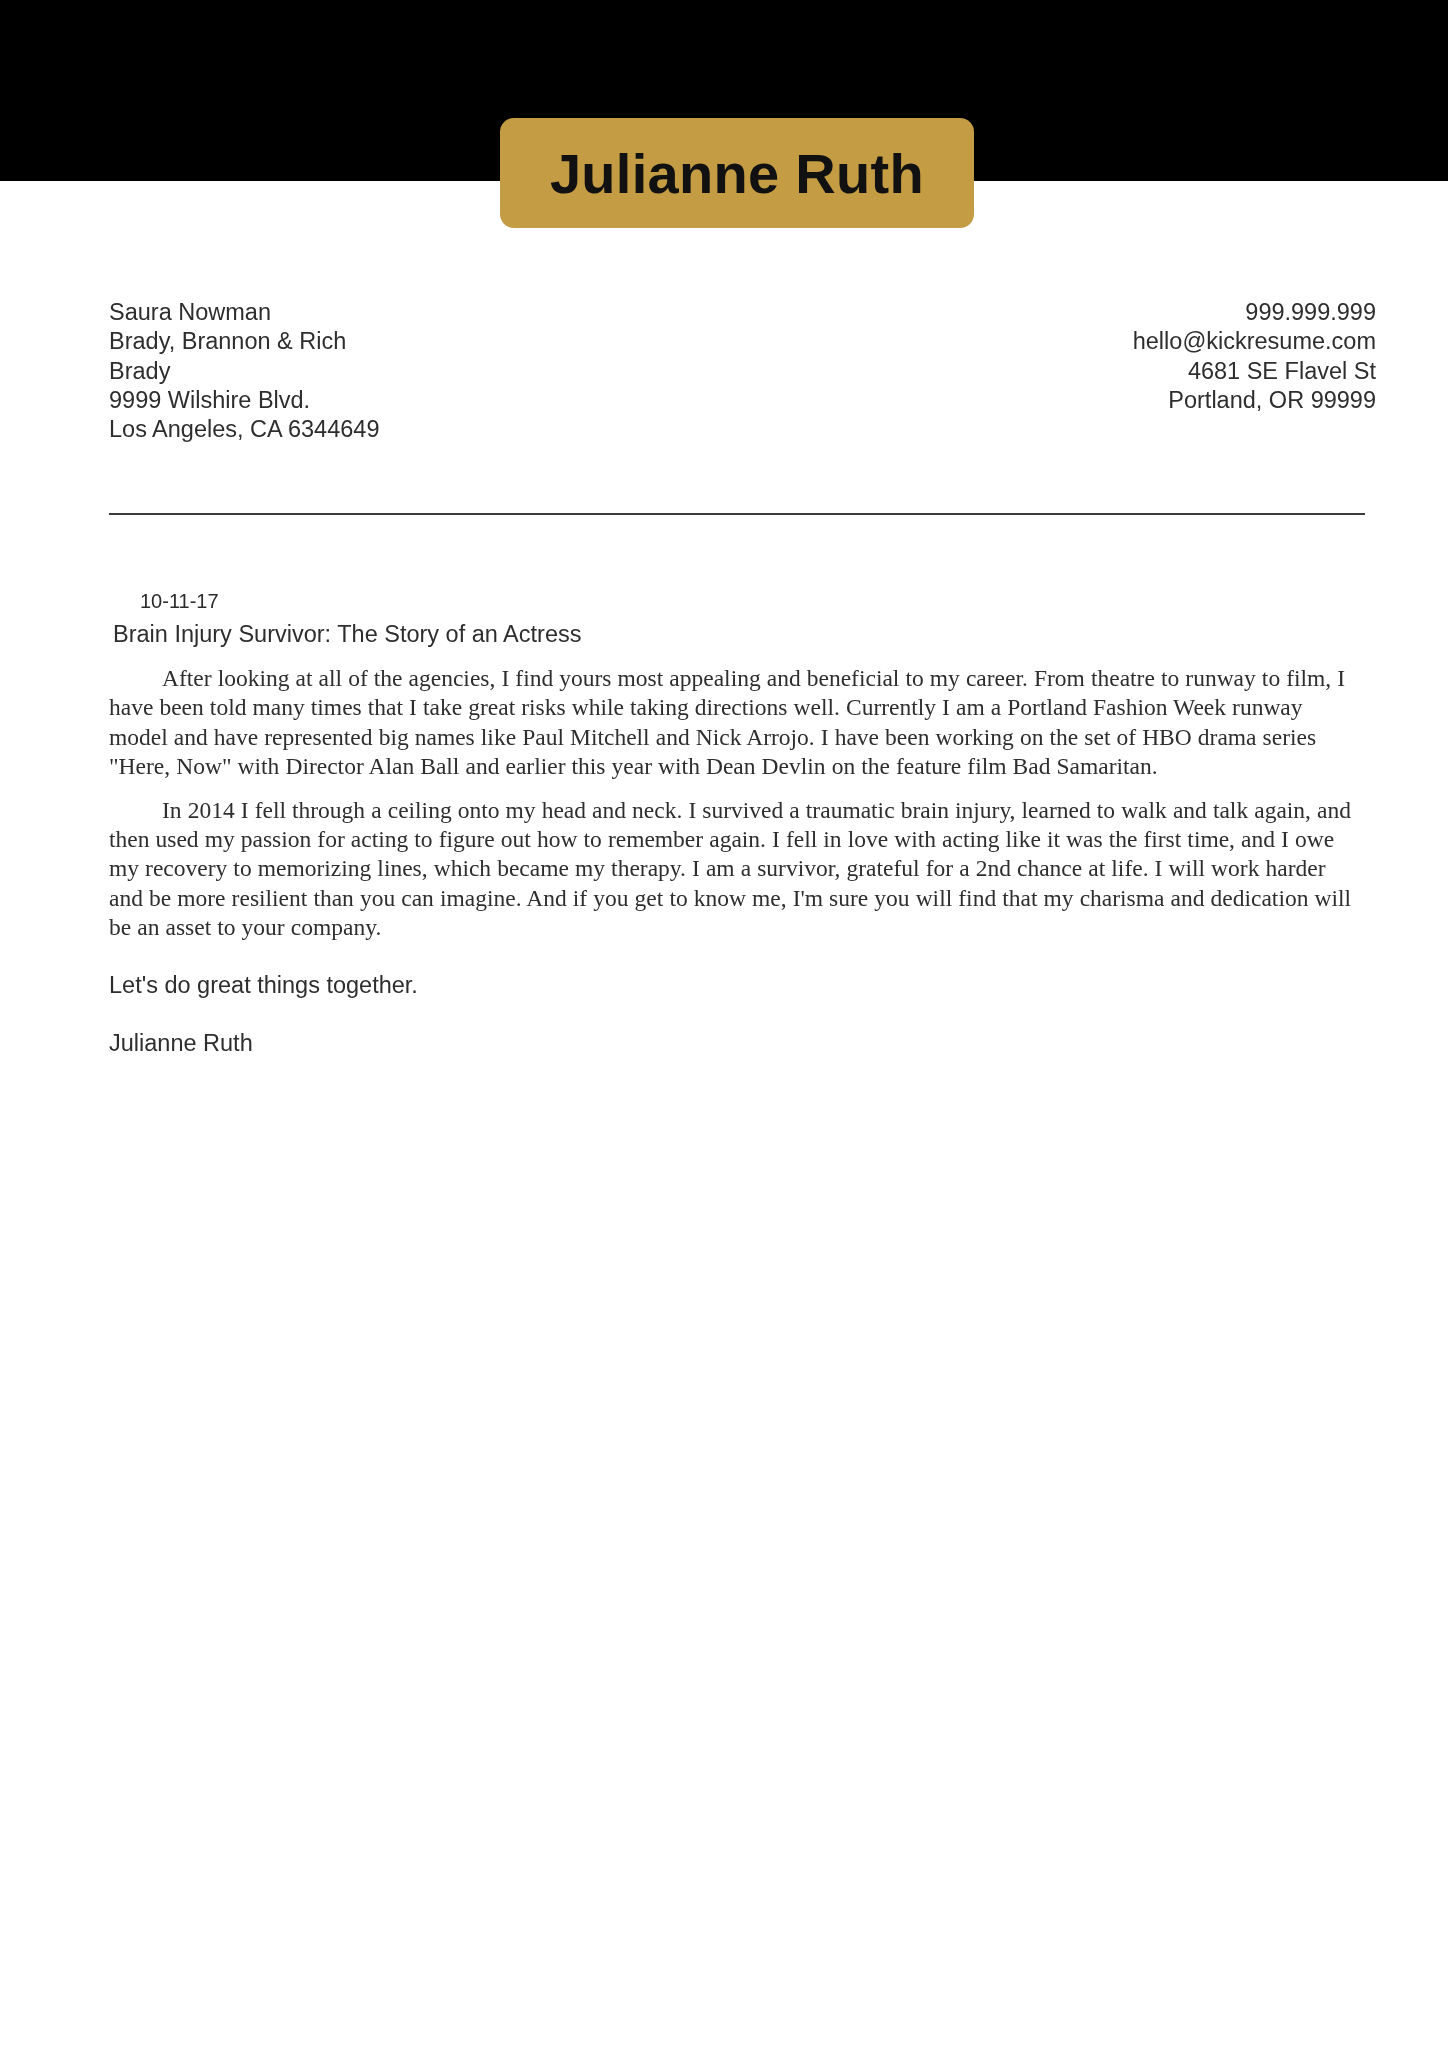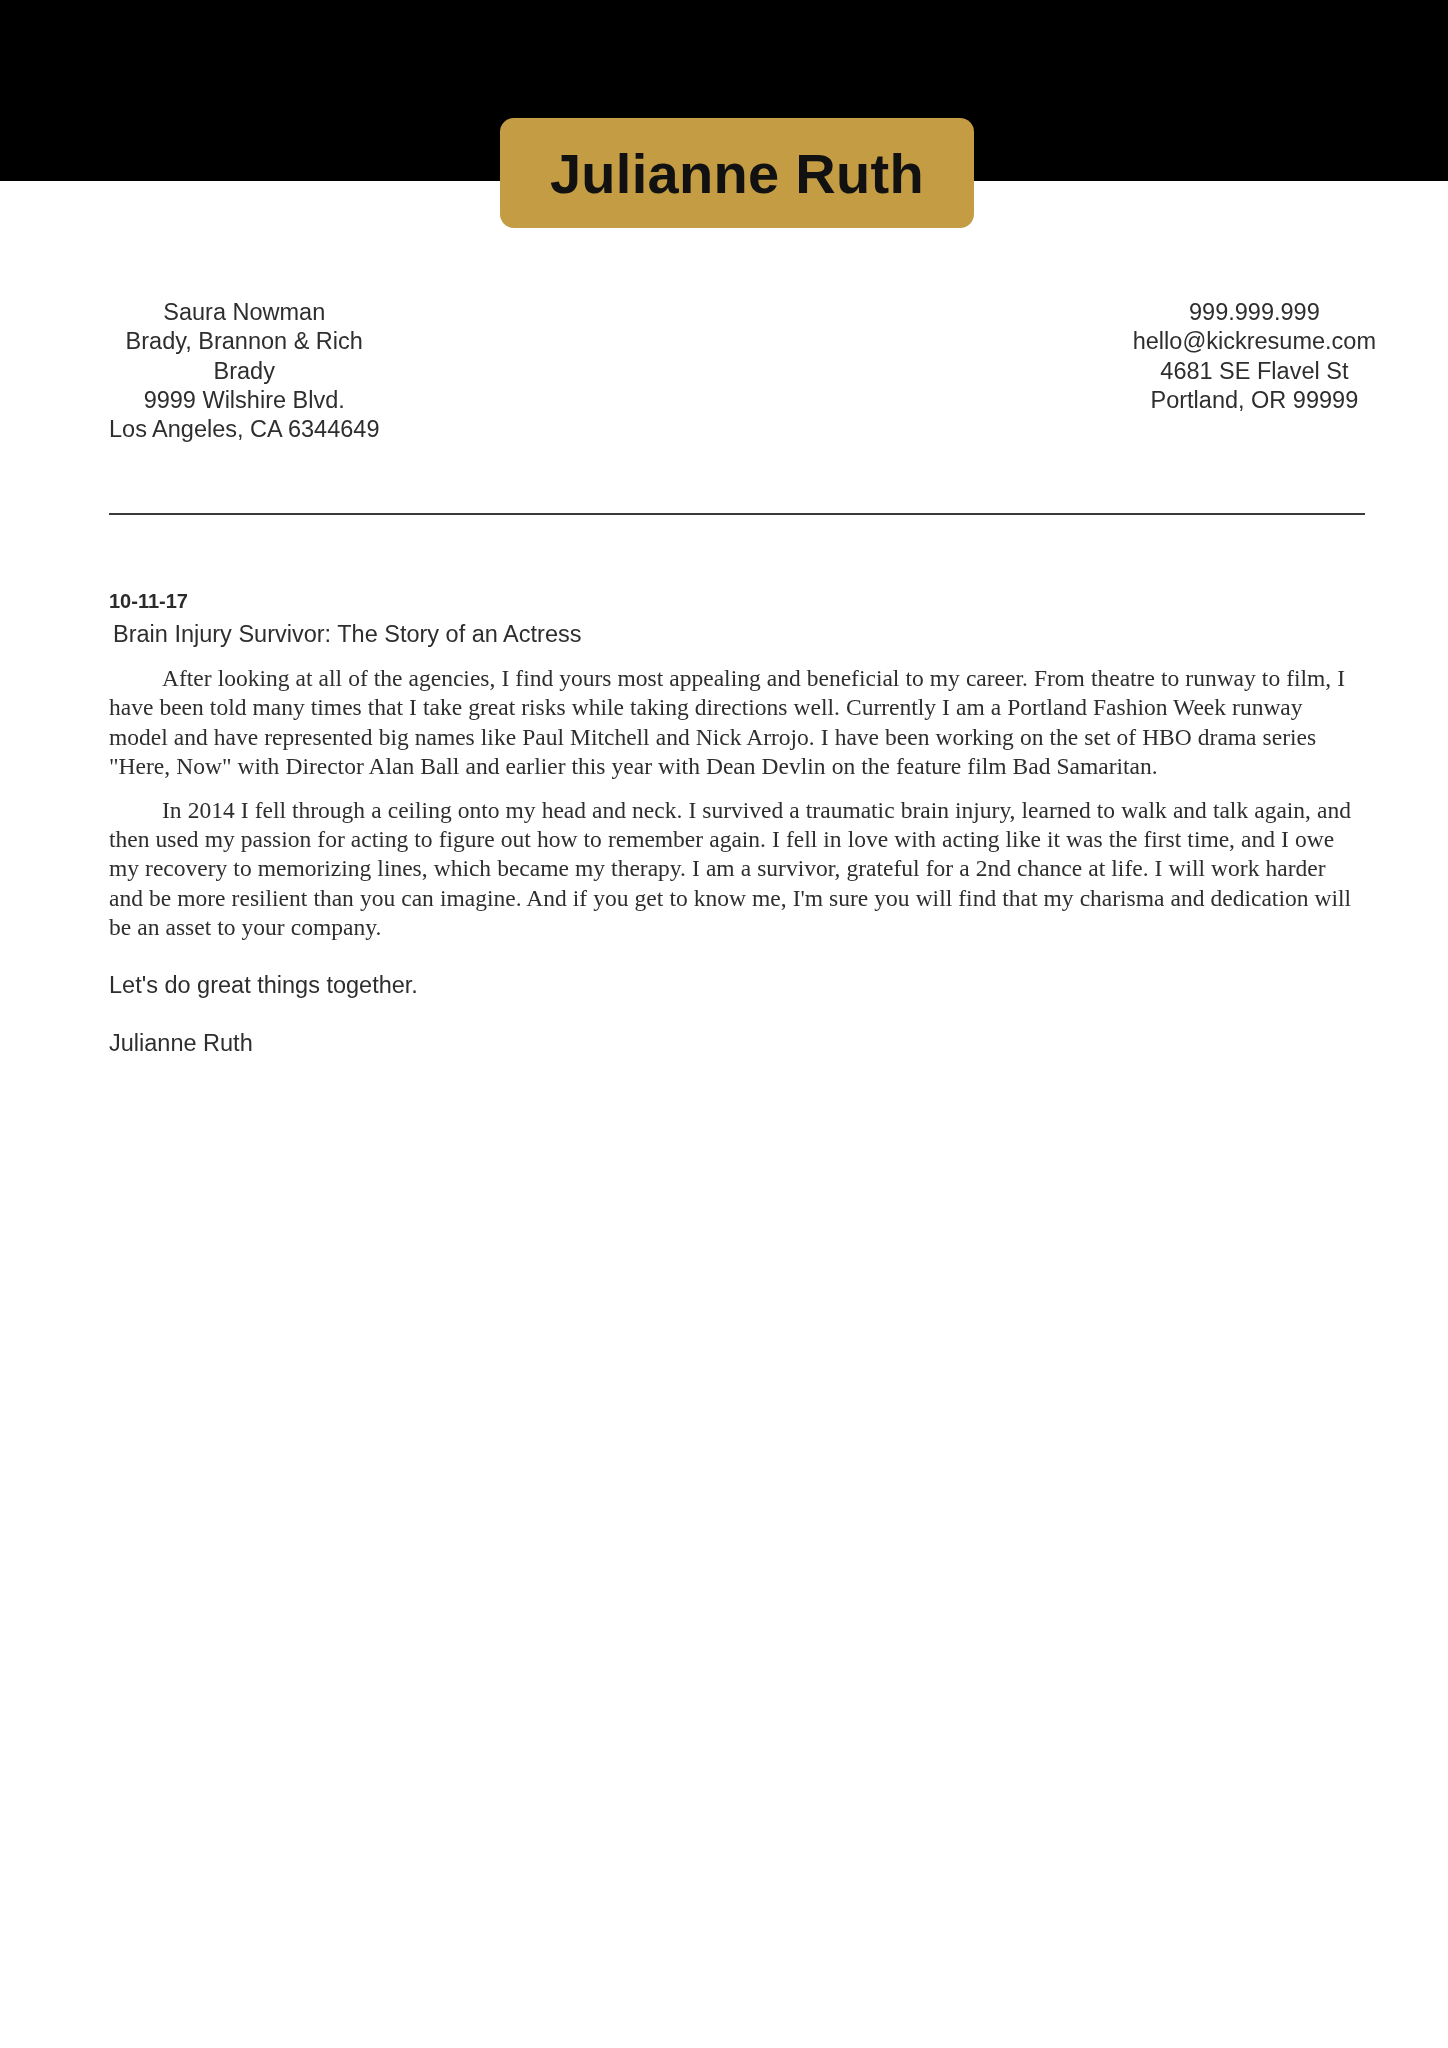--- a/index.html
+++ b/index.html
@@ -53,44 +53,44 @@
     .addr-left {
       left: 109px;
       text-align: left;
     }
     .addr-right {
       right: 72px;
       text-align: right;
     }
     .addr div {
       white-space: nowrap;
-      text-align: center;
     }
     .divider {
       position: absolute;
       left: 109px;
       top: 513px;
       width: 1256px;
       height: 2px;
       background: #3a3a3a;
     }
     .letter {
       position: absolute;
       left: 109px;
       top: 586px;
       width: 1256px;
       font-size: 23.5px;
       line-height: 29.2px;
       color: #2e2e2e;
     }
     .date {
-      font-weight: 700;
+      font-weight: 400;
       font-size: 20px;
       line-height: 30px;
       color: #2b2b2b;
+      margin-left: 31px;
     }
     .subject {
       margin: 4px;
     }
     .para {
       margin: 15px 0 0 0;
       text-indent: 53px;
       text-align: left;
       word-spacing: 0.2px;
       font-family: Liberation Serif, serif;

